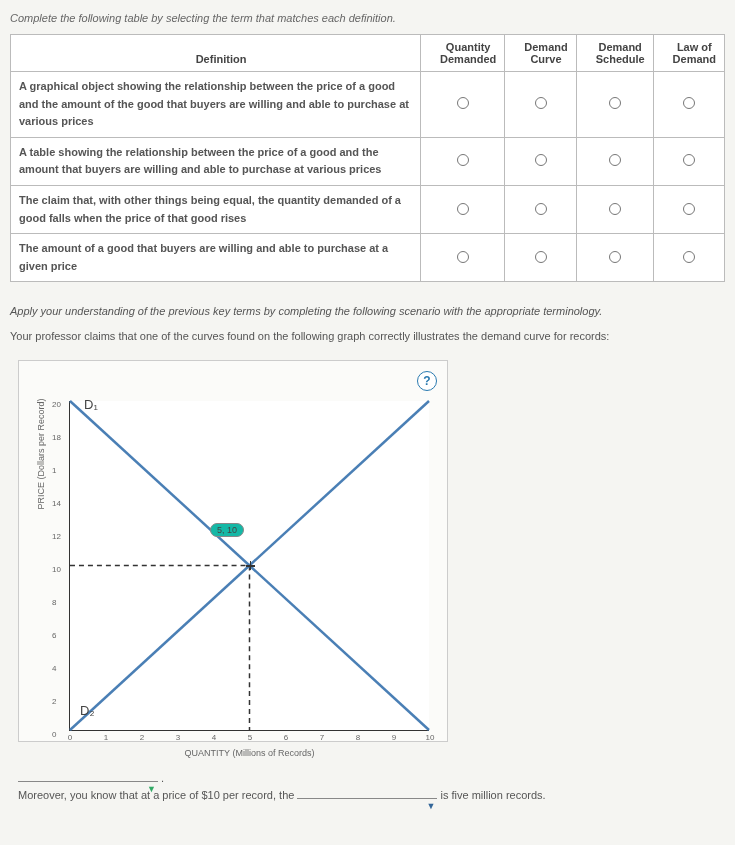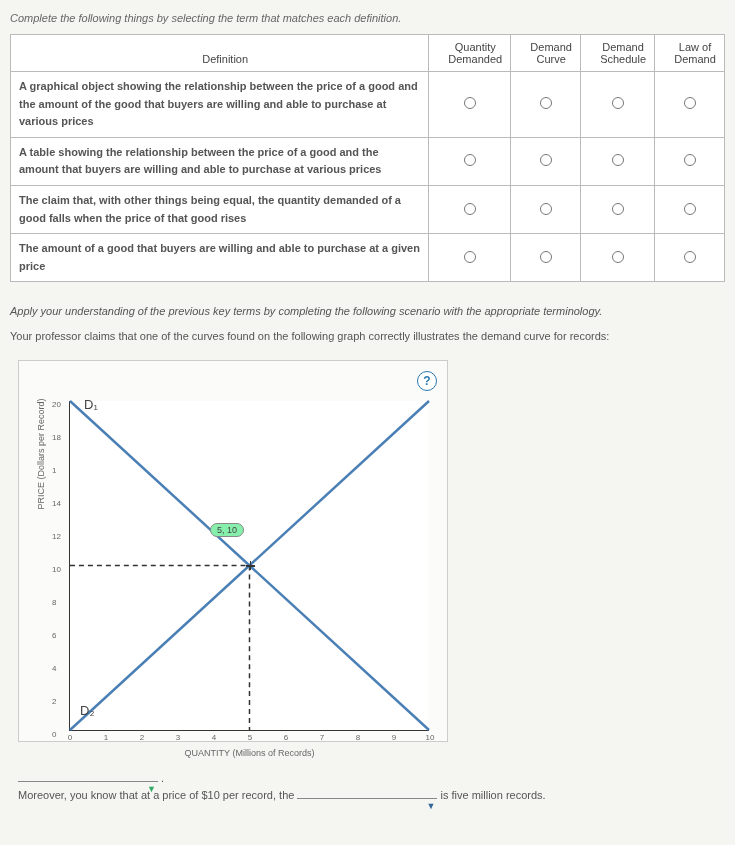--- a/index.html
+++ b/index.html
@@ -7,21 +7,21 @@
     font-family: Arial, Helvetica, sans-serif;
     font-size: 11px;
     color: #555;
     background: #f5f5f2;
     width: 735px;
     padding: 8px 10px;
   }
   .intro { font-style: italic; color: #666; margin: 4px 0 10px 0; font-size: 11px; }
   table.defs { width: 100%; border-collapse: collapse; background: #fff; border: 1px solid #bbb; }
   table.defs th, table.defs td { border: 1px solid #bbb; padding: 6px 8px; font-size: 11px; color: #444; }
-  table.defs th { font-weight: normal; text-align: center; vertical-align: bottom; padding-left: 19px; }
+  table.defs th { font-weight: bold; text-align: center; vertical-align: bottom; padding-left: 19px; }
   table.defs th:first-child { text-align: center; }
   table.defs td.def-text { font-weight: bold; color: #555; line-height: 1.6; }
   table.defs td.radio-cell { text-align: center; width: 70px; }
   .radio {
     display: inline-block; width: 12px; height: 12px; border: 1.5px solid #777;
     border-radius: 50%; background: #fff;
   }
   .para { font-style: italic; color: #555; margin: 22px 0 10px 0; font-size: 11px; line-height: 1.4; }
   .para2 { color: #555; margin: 0 0 18px 0; font-size: 11px; }
 
@@ -33,40 +33,40 @@
     background: #fff;
   }
   .chart-area { position: relative; width: 360px; height: 330px; margin: 30px 0 0 40px; border-left: 1px solid #333; border-bottom: 1px solid #333; background: #fff; }
   .ylabel { position: absolute; left: -34px; top: 50%; transform: rotate(-90deg) translateX(50%); transform-origin: left top; font-size: 9px; color: #666; white-space: nowrap; }
   .xlabel { position: absolute; bottom: -28px; left: 50%; transform: translateX(-50%); font-size: 9px; color: #666; }
   .tick-y { position: absolute; left: -18px; font-size: 8px; color: #666; transform: translateY(50%); }
   .tick-x { position: absolute; bottom: -12px; font-size: 8px; color: #666; transform: translateX(-50%); }
   svg.lines { position: absolute; left: 0; top: 0; width: 100%; height: 100%; overflow: visible; }
   .series-label { position: absolute; font-size: 13px; color: #444; }
   .callout {
-    position: absolute; border: 1px solid #888; border-radius: 8px; background: #86efac;
+    position: absolute; border: 1px solid #888; border-radius: 8px; background: #14b8a6;
     padding: 1px 6px; font-size: 9px; color: #444;
   }
   .cross-pt { position: absolute; width: 9px; height: 9px; }
   .cross-pt:before, .cross-pt:after { content:""; position:absolute; background:#333; }
   .cross-pt:before { left:0; top:4px; width:9px; height:1.5px; }
   .cross-pt:after  { top:0; left:4px; height:9px; width:1.5px; }
 
   .bottom { margin: 28px 0 0 8px; font-size: 11px; color: #555; line-height: 1.6; }
   .dd {
     display: inline-block; min-width: 140px; border-bottom: 1px solid #888;
     vertical-align: baseline; padding: 0 4px; position: relative;
   }
   .dd .arrow { position: absolute; right: 2px; top: 1px; font-size: 9px; color: #3a6; }
   .dd2 .arrow { color: #369; }
 </style>
 </head>
 <body>
 
-<div class="intro">Complete the following things by selecting the term that matches each definition.</div>
+<div class="intro">Complete the following table by selecting the term that matches each definition.</div>
 
 <table class="defs">
   <thead>
     <tr>
       <th>Definition</th>
       <th>Quantity Demanded</th>
       <th>Demand Curve</th>
       <th>Demand Schedule</th>
       <th>Law of Demand</th>
     </tr>

